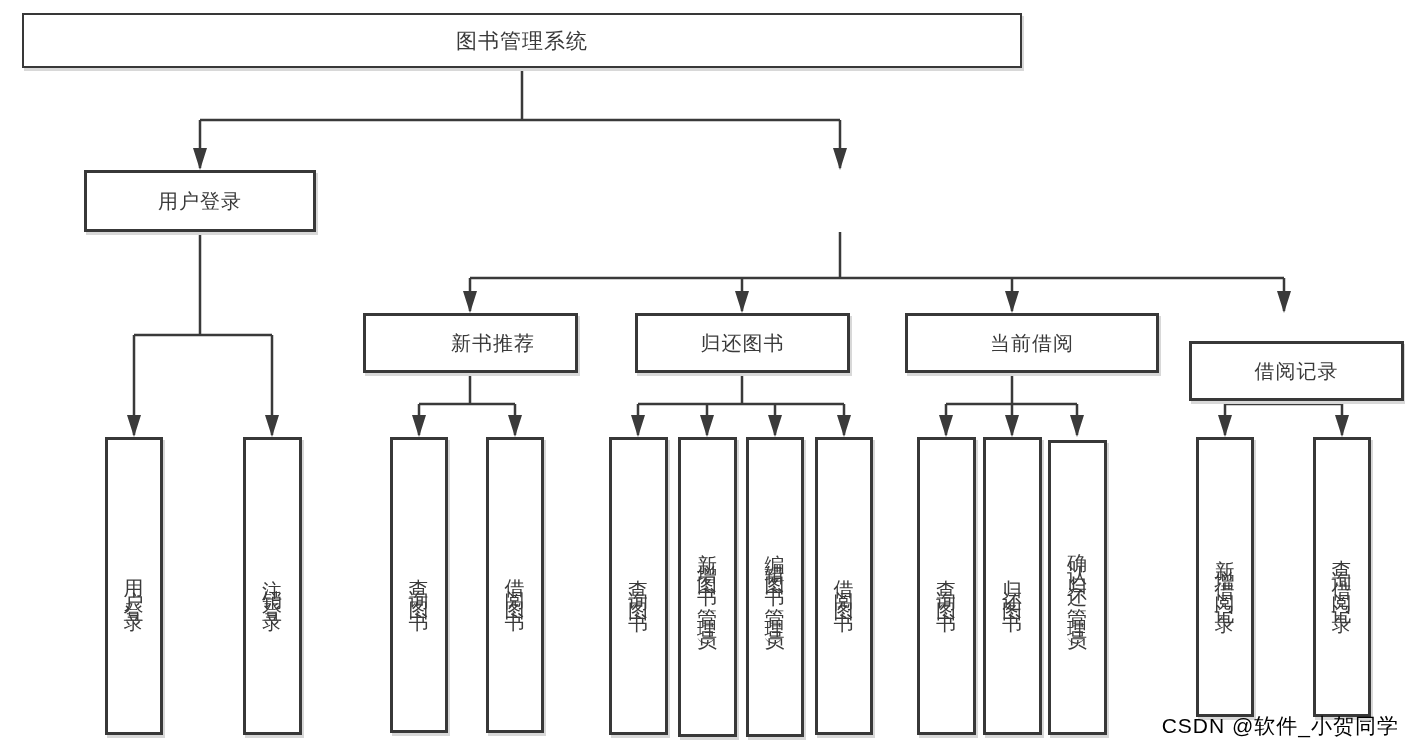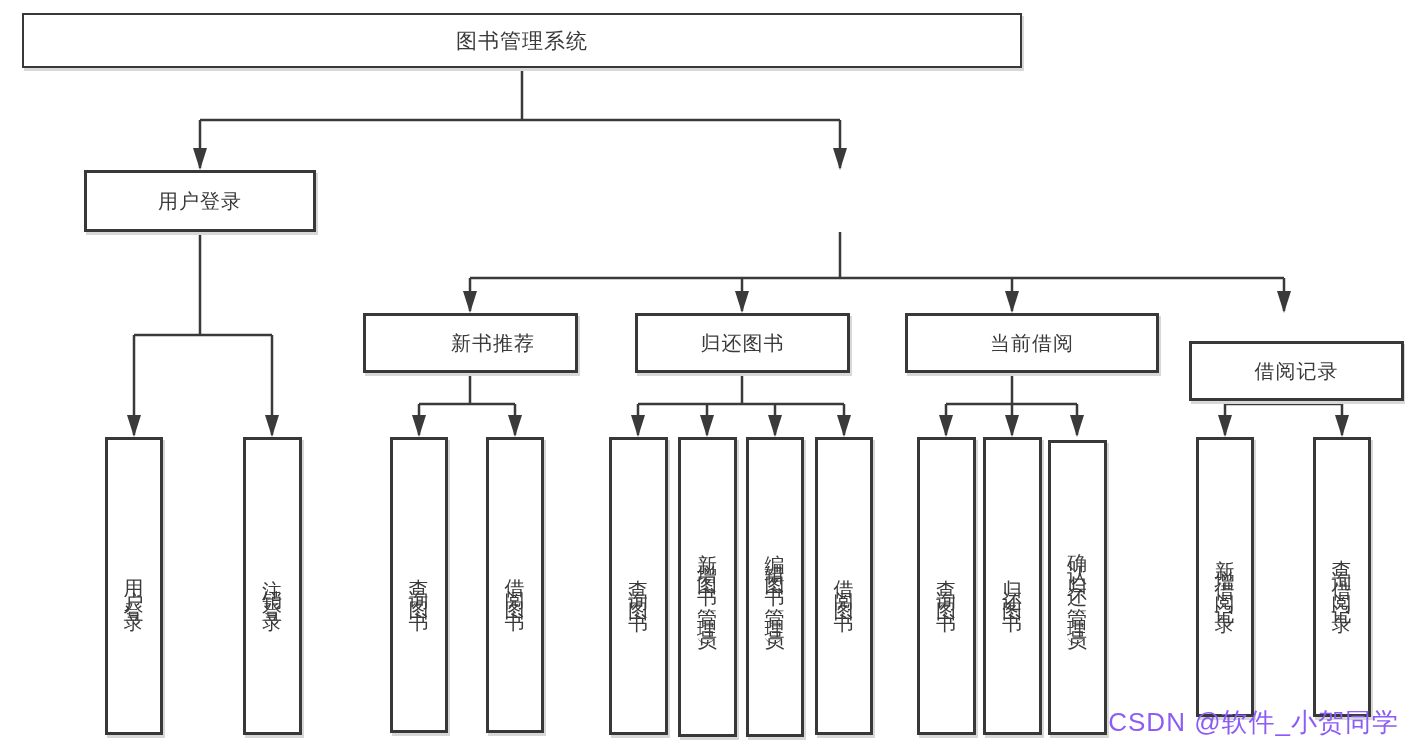--- a/index.html
+++ b/index.html
@@ -48,22 +48,22 @@
     text-orientation: mixed;
     font-size: 20px;
     letter-spacing: 11px;
     line-height: 1;
     color: #3a3a3a;
   }
   .watermark {
     position: absolute;
     right: 6px;
     bottom: 7px;
-    font-size: 26px;
-    color: #8b5cf6;
+    font-size: 21px;
+    color: #000000;
     letter-spacing: 1px;
     white-space: nowrap;
   }
 </style>
 </head>
 <body>
 
 <div id="canvas">
 
   <svg id="wires" viewBox="0 0 1405 747" xmlns="http://www.w3.org/2000/svg" aria-hidden="true">

